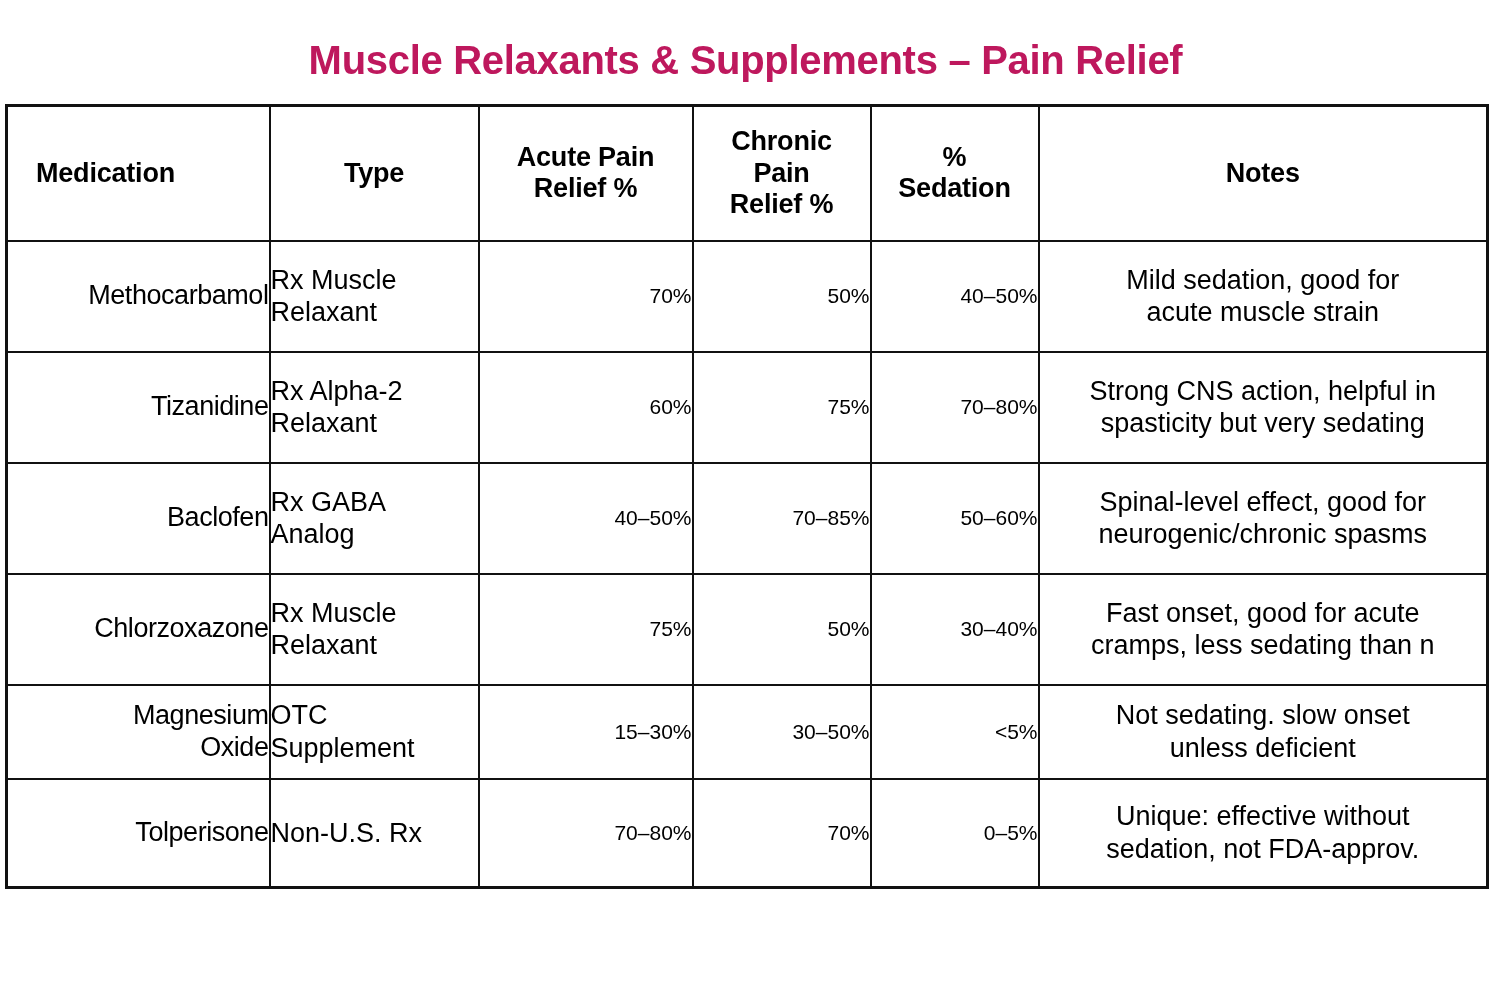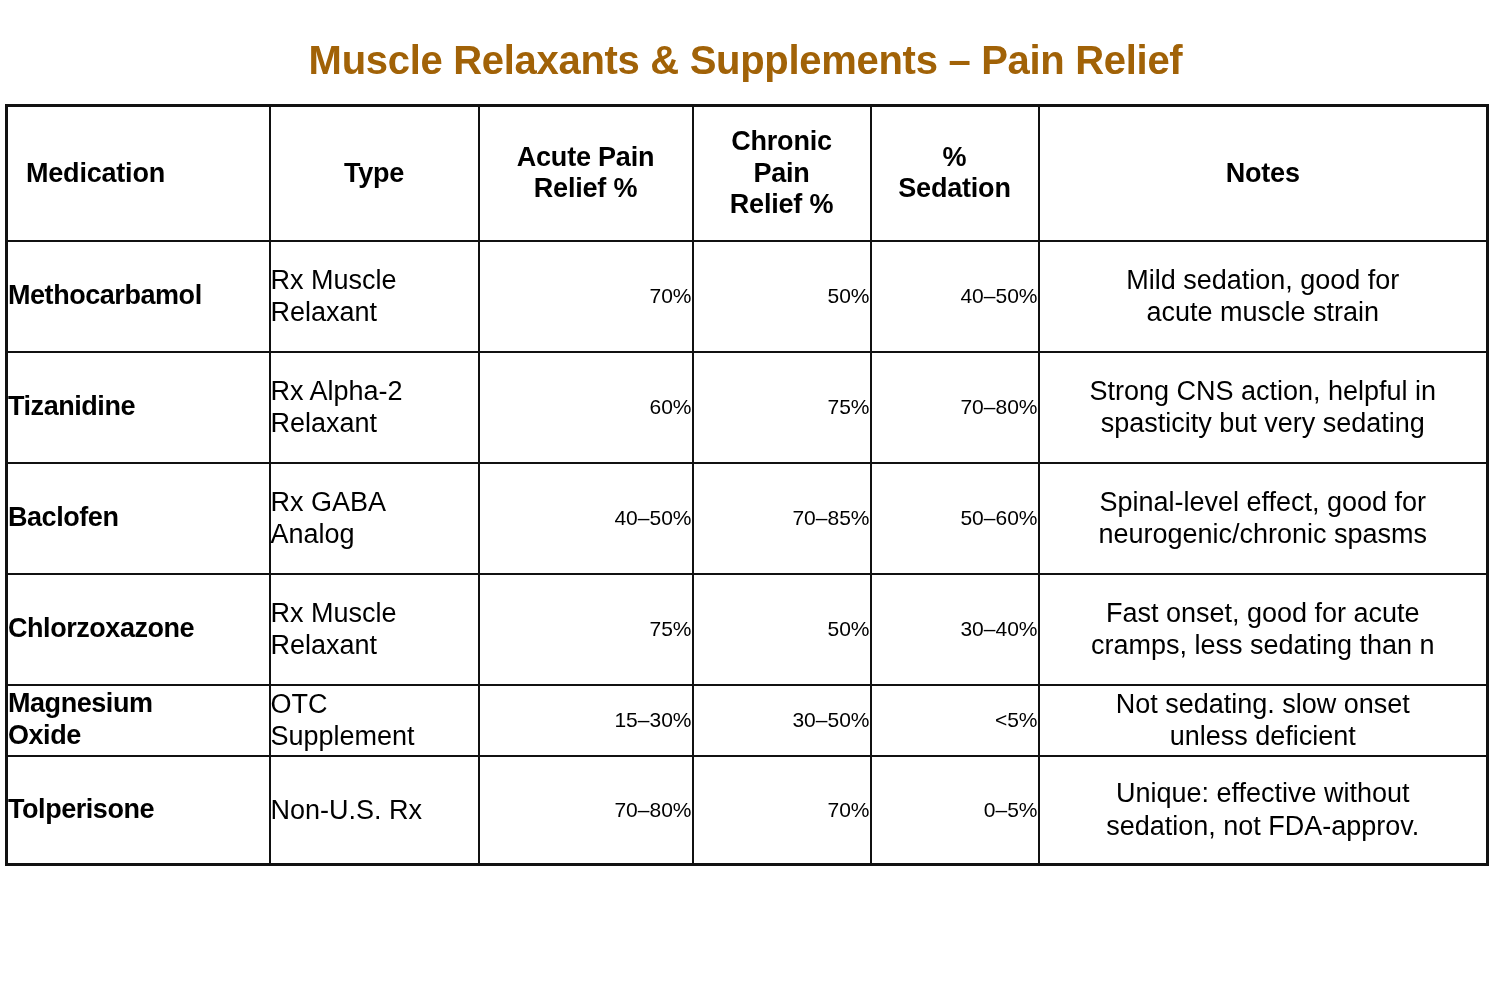--- a/index.html
+++ b/index.html
@@ -23,21 +23,21 @@
   .title {
     text-align: center;
     font-family: "Liberation Sans", sans-serif;
     font-weight: bold;
     font-size: 40px;
     letter-spacing: -0.3px;
     line-height: 1;
     padding-top: 40px;
     padding-bottom: 0;
     margin: 0;
-    color: #a16207;
+    color: #be185d;
   }
   .table-wrap {
     position: absolute;
     left: 5px;
     top: 104px;
     width: 1481px;
   }
   table.grid {
     border-collapse: collapse;
     table-layout: fixed;
@@ -60,33 +60,33 @@
 
   thead tr { height: 135px; }
   th.hdr {
     font-weight: bold;
     font-size: 27px;
     line-height: 1.16;
     text-align: center;
     padding: 4px 6px;
     letter-spacing: -0.2px;
   }
-  th.hdr.left { text-align: left; padding-left: 18px; }
+  th.hdr.left { text-align: left; padding-left: 28px; }
 
   tbody tr { height: 111px; }
-  tbody tr.short { height: 71px; }
+  tbody tr.short { height: 94px; }
   tbody tr.last { height: 109px; }
 
   td.med {
-    font-weight: bold;
+    font-weight: normal;
     font-size: 27px;
     line-height: 1.18;
     padding-left: 16px;
     padding-right: 2px;
-    text-align: left;
+    text-align: right;
     letter-spacing: -0.45px;
     white-space: nowrap;
   }
   td.type {
     font-size: 27px;
     line-height: 1.2;
     padding-left: 22px;
     padding-right: 4px;
     text-align: left;
     font-weight: 400;

